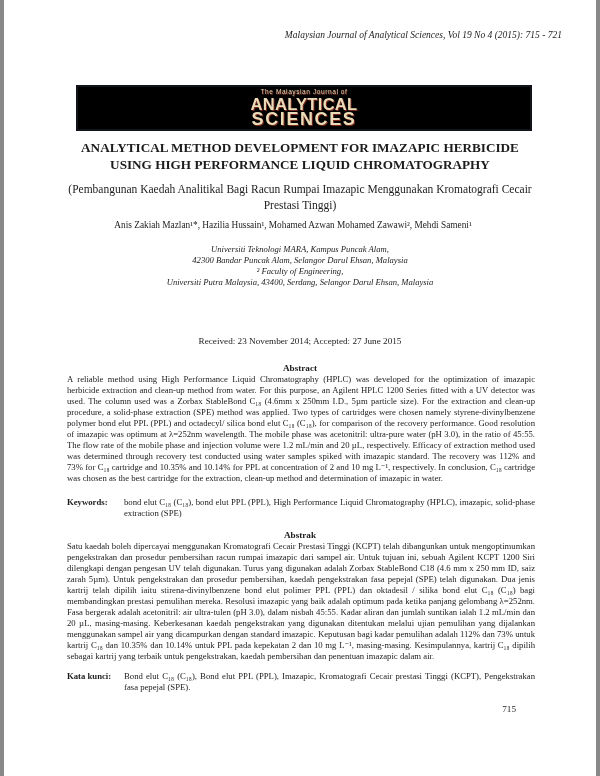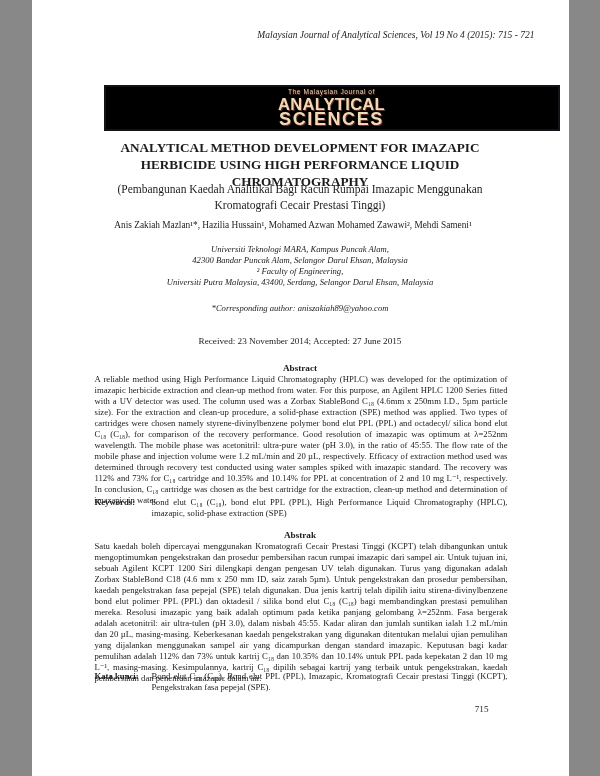--- a/index.html
+++ b/index.html
@@ -1,18 +1,18 @@
 <!DOCTYPE html>
 <html><head>
 <meta charset="utf-8">
 <style>
   html,body { margin:0; padding:0; background:#888; }
   .page {
     position:relative;
-    width:537px; height:776px;
+    width:592px; height:776px;
     margin:0 auto;
     background:#ffffff;
     font-family:"Liberation Serif","DejaVu Serif",serif;
     color:#1c1c1c;
     overflow:hidden;
   }
   .running-head {
     position:absolute; top:30px; right:34px;
     font-style:italic; font-size:9.5px; color:#1c1c1c;
   }
@@ -103,21 +103,20 @@
 
   <div class="authors">Anis Zakiah Mazlan¹*, Hazilia Hussain¹, Mohamed Azwan Mohamed Zawawi², Mehdi Sameni¹</div>
 
   <div class="affiliations">
     <div>Universiti Teknologi MARA, Kampus Puncak Alam,</div>
     <div>42300 Bandar Puncak Alam, Selangor Darul Ehsan, Malaysia</div>
     <div>² Faculty of Engineering,</div>
     <div>Universiti Putra Malaysia, 43400, Serdang, Selangor Darul Ehsan, Malaysia</div>
   </div>
 
-  <div class="corresponding">*Corresponding author: aniszakiah89@yahoo.com</div>
 
   <div class="dates">Received: 23 November 2014; Accepted: 27 June 2015</div>
 
   <div class="section-head abstract-head">Abstract</div>
   <div class="body-par abstract-body">A reliable method using High Performance Liquid Chromatography (HPLC) was developed for the optimization of imazapic herbicide extraction and clean-up method from water. For this purpose, an Agilent HPLC 1200 Series fitted with a UV detector was used. The column used was a Zorbax StableBond C₁₈ (4.6mm x 250mm I.D., 5µm particle size). For the extraction and clean-up procedure, a solid-phase extraction (SPE) method was applied. Two types of cartridges were chosen namely styrene-divinylbenzene polymer bond elut PPL (PPL) and octadecyl/ silica bond elut C₁₈ (C₁₈), for comparison of the recovery performance. Good resolution of imazapic was optimum at λ=252nm wavelength. The mobile phase was acetonitril: ultra-pure water (pH 3.0), in the ratio of 45:55. The flow rate of the mobile phase and injection volume were 1.2 mL/min and 20 µL, respectively. Efficacy of extraction method used was determined through recovery test conducted using water samples spiked with imazapic standard. The recovery was 112% and 73% for C₁₈ cartridge and 10.35% and 10.14% for PPL at concentration of 2 and 10 mg L⁻¹, respectively. In conclusion, C₁₈ cartridge was chosen as the best cartridge for the extraction, clean-up method and determination of imazapic in water.</div>
 
   <div class="kw-row keywords-row">
     <div class="kw-label">Keywords:</div>
     <div class="kw-text">bond elut C₁₈ (C₁₈), bond elut PPL (PPL), High Performance Liquid Chromatography (HPLC), imazapic, solid-phase extraction (SPE)</div>
   </div>

